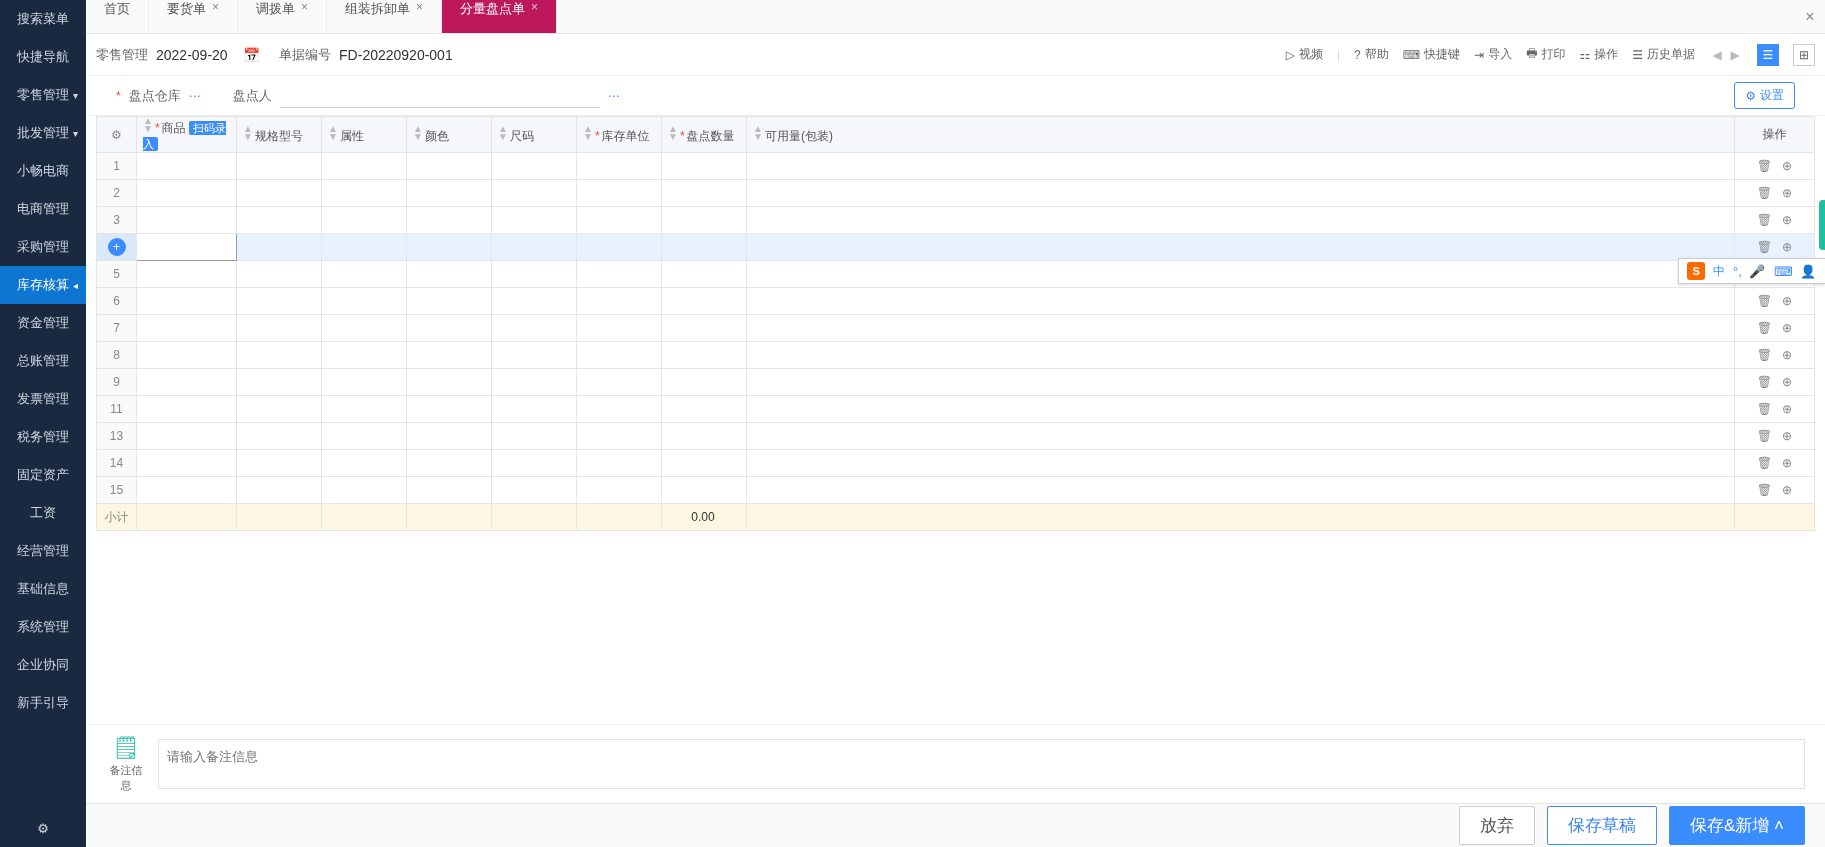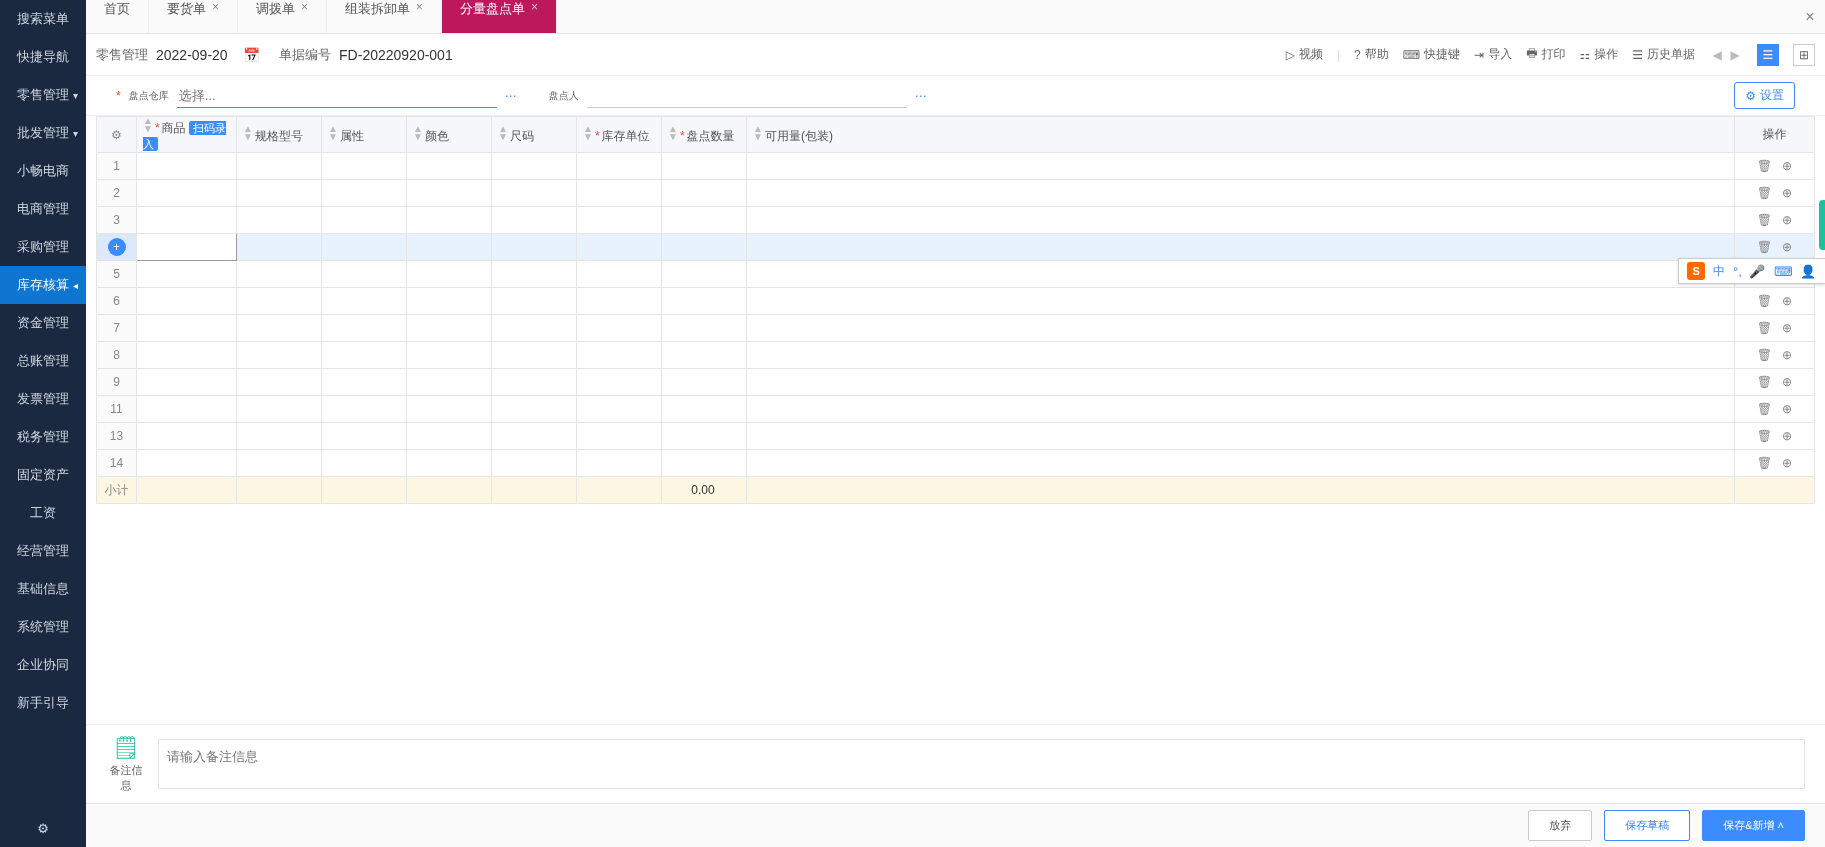--- a/index.html
+++ b/index.html
@@ -33,21 +33,21 @@
 .toolbar-right .sep { color: #ddd; }
 .toolbar-right .nav { display: flex; gap: 2px; }
 .toolbar-right .navbtn { width: 16px; height: 16px; display: inline-flex; align-items: center; justify-content: center; color: #bbb; cursor: pointer; border: 1px solid transparent; }
 .toolbar-right .viewbtn { width: 22px; height: 22px; display: inline-flex; align-items: center; justify-content: center; border: 1px solid #ccc; background: #fff; cursor: pointer; }
 .toolbar-right .viewbtn.active { background: #3b8cff; color: #fff; border-color: #3b8cff; }
 
 
 .formrow { height: 40px; display: flex; align-items: center; padding: 0 30px; gap: 30px; border-bottom: 1px solid #eee; background: #fff; }
 .formfield { display: flex; align-items: center; gap: 8px; }
 .formfield .req { color: #e74c3c; }
-.formfield .flabel { color: #666; font-size: 10px; }
+.formfield .flabel { color: #666; font-size: 13px; }
 .formfield .finput { border: none; border-bottom: 1px solid #3b8cff; padding: 4px 2px; width: 320px; font-size: 13px; outline: none; }
 .formfield .finput2 { border: none; border-bottom: 1px solid #ccc; padding: 4px 2px; width: 320px; font-size: 13px; outline: none; }
 .formfield .dots { color: #3b8cff; letter-spacing: 2px; cursor: pointer; }
 .formrow .settings-btn { margin-left: auto; border: 1px solid #3b8cff; color: #3b8cff; background: #fff; padding: 4px 10px; border-radius: 3px; cursor: pointer; font-size: 12px; display: inline-flex; align-items: center; gap: 4px; }
 
 
 .table-wrap { flex: 1; overflow: auto; padding: 0 10px; background: #fff; }
 .tbl { width: 100%; border-collapse: collapse; table-layout: fixed; }
 .tbl th, .tbl td { border: 1px solid #e5e5e5; height: 27px; font-size: 12px; padding: 0 6px; }
 .tbl th { background: #f5f7fa; color: #555; font-weight: normal; text-align: left; position: relative; }
@@ -73,21 +73,21 @@
 .tbl tr.subtotal .qty { text-align:center; padding-right:8px; }
 
 
 .remarks { display:flex; align-items:center; gap:12px; padding:10px 20px; border-top:1px solid #eee; background:#fff; }
 .remarks .ricon { width:40px; text-align:center; color:#1fc0a0; }
 .remarks .ricon .lbl { font-size:11px; color:#666; display:block; margin-top:2px; }
 .remarks textarea { flex:1; border:1px solid #e5e5e5; height:50px; padding:8px; font-size:13px; resize:none; outline:none; font-family:inherit; }
 
 
 .footer { height:44px; border-top:1px solid #e5e5e5; background:#fafafa; display:flex; align-items:center; justify-content:flex-end; gap:12px; padding:0 20px; }
-.btn { padding:7px 20px; font-size:11px; border-radius:2px; cursor:pointer; border:1px solid #ccc; background:#fff; color:#555; }
+.btn { padding:7px 20px; font-size:17px; border-radius:2px; cursor:pointer; border:1px solid #ccc; background:#fff; color:#555; }
 .btn.primary-outline { border-color:#3b8cff; color:#3b82f6; }
 .btn.primary { background:#3b8cff; border-color:#3b8cff; color:#fff; }
 
 
 .ime-bar { position:absolute; right:0; top:258px; height:26px; background:#fff; border:1px solid #ccc; border-right:none; display:flex; align-items:center; gap:8px; padding:0 8px; z-index:10; box-shadow:0 1px 3px rgba(0,0,0,.15); }
 .ime-bar .s-logo { width:18px; height:18px; background:#ff6a00; color:#fff; display:inline-flex; align-items:center; justify-content:center; font-weight:bold; border-radius:3px; font-size:11px; }
 .ime-bar .ime-txt { color:#3b8cff; font-size:12px; }
 .ime-bar .ime-ic { color:#3b8cff; font-size:13px; }
 
 
@@ -175,21 +175,20 @@
         </span>
         <span class="viewbtn active">☰</span>
         <span class="viewbtn">⊞</span>
       </div>
     </div>
 
     <div class="formrow">
       <div class="formfield">
         <span class="req">*</span>
         <span class="flabel">盘点仓库</span>
-        <input class="finput" placeholder="选择..." style="">
         <span class="dots">⋯</span>
       </div>
       <div class="formfield">
         <span class="flabel">盘点人</span>
         <input class="finput2" style="">
         <span class="dots">⋯</span>
       </div>
       <button class="settings-btn">⚙ <span>设置</span></button>
     </div>
 
@@ -419,20 +418,37 @@
               <td></td>
               <td></td>
               <td></td>
               <td class="col-op">
                 <div class="op-icons">
                   <span>🗑</span>
                   <span>⊕</span>
                 </div>
               </td>
             </tr>
+            <tr>
+              <td class="col-idx">15</td>
+              <td></td>
+              <td></td>
+              <td></td>
+              <td></td>
+              <td></td>
+              <td></td>
+              <td></td>
+              <td></td>
+              <td class="col-op">
+                <div class="op-icons">
+                  <span>🗑</span>
+                  <span>⊕</span>
+                </div>
+              </td>
+            </tr>
             <tr class="subtotal">
               <td class="col-idx">小计</td>
               <td></td>
               <td></td>
               <td></td>
               <td></td>
               <td></td>
               <td></td>
               <td class="qty">0.00</td>
               <td></td>

